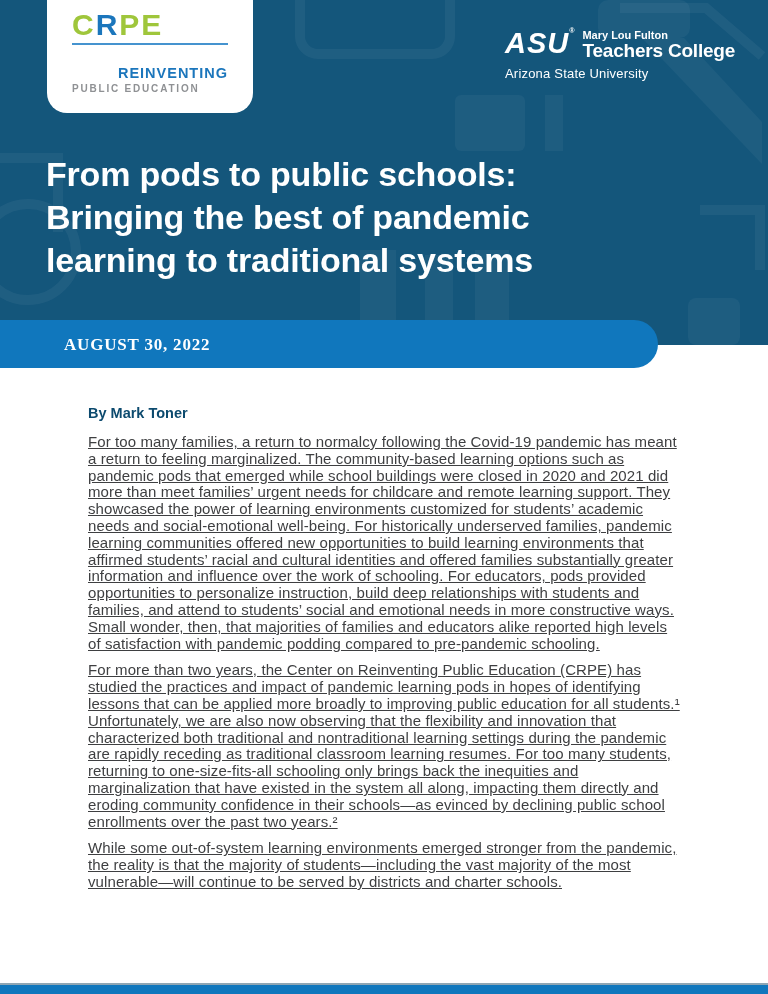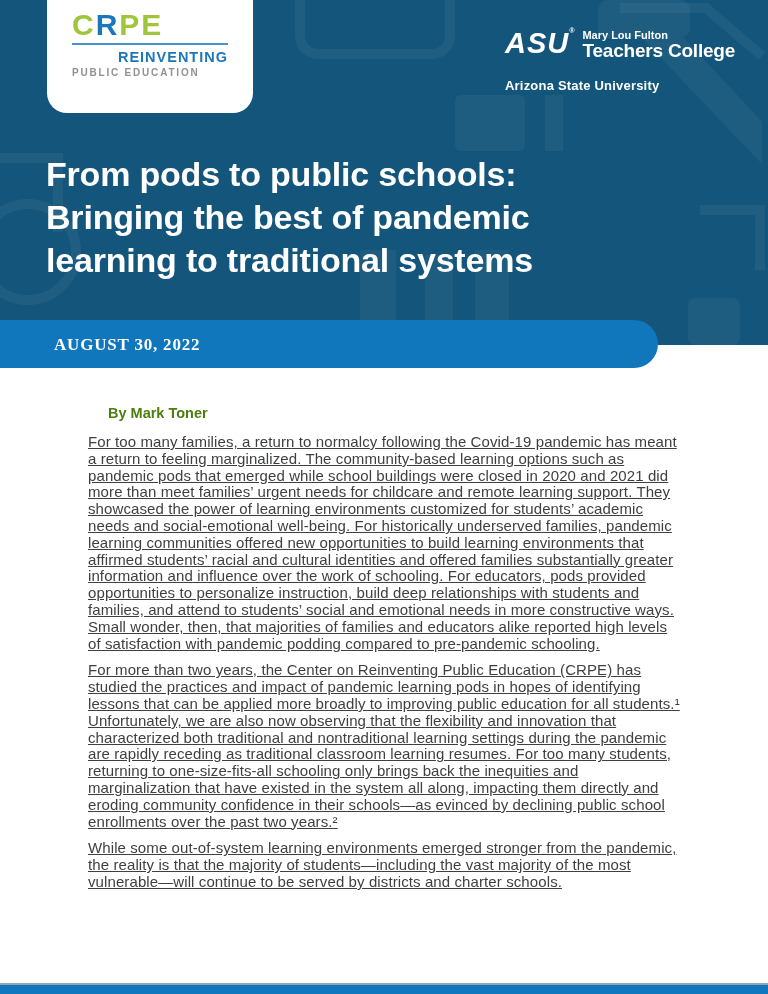--- a/index.html
+++ b/index.html
@@ -13,51 +13,51 @@
   .header-pattern { position:absolute; inset:0; width:100%; height:100%; }
 
   
   .logo-card { position:absolute; top:0; left:47px; width:206px; height:113px;
                background:#ffffff; border-radius:0 0 20px 20px; }
   .crpe { position:absolute; left:25px; top:9px; width:156px; }
   .crpe-word { font-size:30px; font-weight:700; letter-spacing:2px; line-height:1.05; }
   .crpe-letter-green { color:#9fc63b; }
   .crpe-letter-blue  { color:#1b76bc; }
   .crpe-rule { height:2px; background:#4593cf; margin-top:2px; }
-  .crpe-tag1 { margin-top:4px; text-align:right; color:#1b76bc; font-weight:700;
+  .crpe-tag1 { margin-top:20px; text-align:right; color:#1b76bc; font-weight:700;
                font-size:14.5px; letter-spacing:1px; }
   .crpe-tag2 { margin-top:2px; color:#8f9194; font-weight:700;
                font-size:10px; letter-spacing:1.8px; }
 
   
   .asu { position:absolute; left:505px; top:29px; color:#ffffff; }
   .asu-row { display:flex; align-items:flex-start; }
   .asu-acronym { font-size:29px; font-weight:700; font-style:italic; line-height:1;
                  letter-spacing:1px; }
   .asu-reg { font-size:7px; vertical-align:top; position:relative; top:-2px; }
   .asu-college { margin-left:7px; }
   .asu-college-prefix { font-size:11px; font-weight:700; line-height:1.1; }
   .asu-college-name { font-size:19px; font-weight:700; line-height:1.1; letter-spacing:-0.2px; }
-  .asu-university { font-size:13px; font-weight:700; margin-top:16px; letter-spacing:0.2px; }
+  .asu-university { font-size:13px; font-weight:400; margin-top:4px; letter-spacing:0.2px; }
 
   
   .hero-title { position:absolute; left:46px; top:153px; width:680px;
                 color:#ffffff; font-size:34px; font-weight:700; line-height:43px;
                 letter-spacing:-0.2px; white-space:pre-line; }
 
   
   .date-band { position:absolute; left:0; top:320px; width:658px; height:48px;
                background:#1077bd; border-radius:0 24px 24px 0; }
-  .date-label { position:absolute; left:54px; top:0; height:48px; line-height:50px;
+  .date-label { position:absolute; left:64px; top:0; height:48px; line-height:50px;
                 color:#ffffff; font-family:"Liberation Serif", serif; font-weight:700;
                 font-size:17px; letter-spacing:0.8px; }
 
   
   .article { position:absolute; left:88px; top:405px; width:592px; }
-  .byline { color:#4d7c0f; font-weight:700; font-size:14.5px; margin-bottom:13px;margin-left:20px; }
+  .byline { color:#0c4a6e; font-weight:700; font-size:14.5px; margin-bottom:13px; }
   .article p { color:#3e3f41; font-size:15px; line-height:16.8px; letter-spacing:0.1px;
                margin-bottom:10px;text-decoration:underline; }
 
   
   .footer-bar { position:absolute; left:0; bottom:0; width:768px; height:11px;
                 background:#1077bd; border-top:2px solid #8fa6b4; }
 </style>
 </head>
 <body>
 

